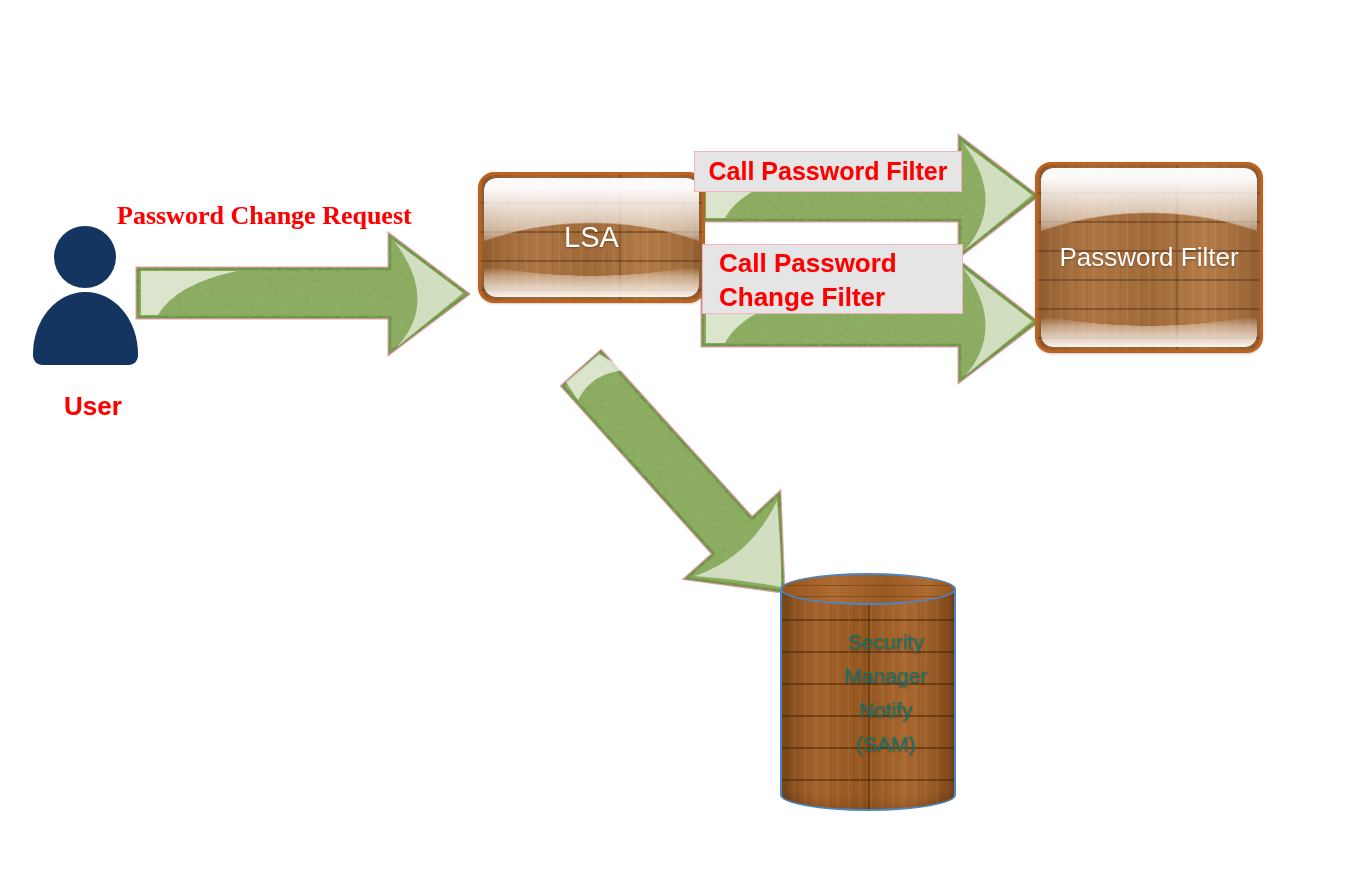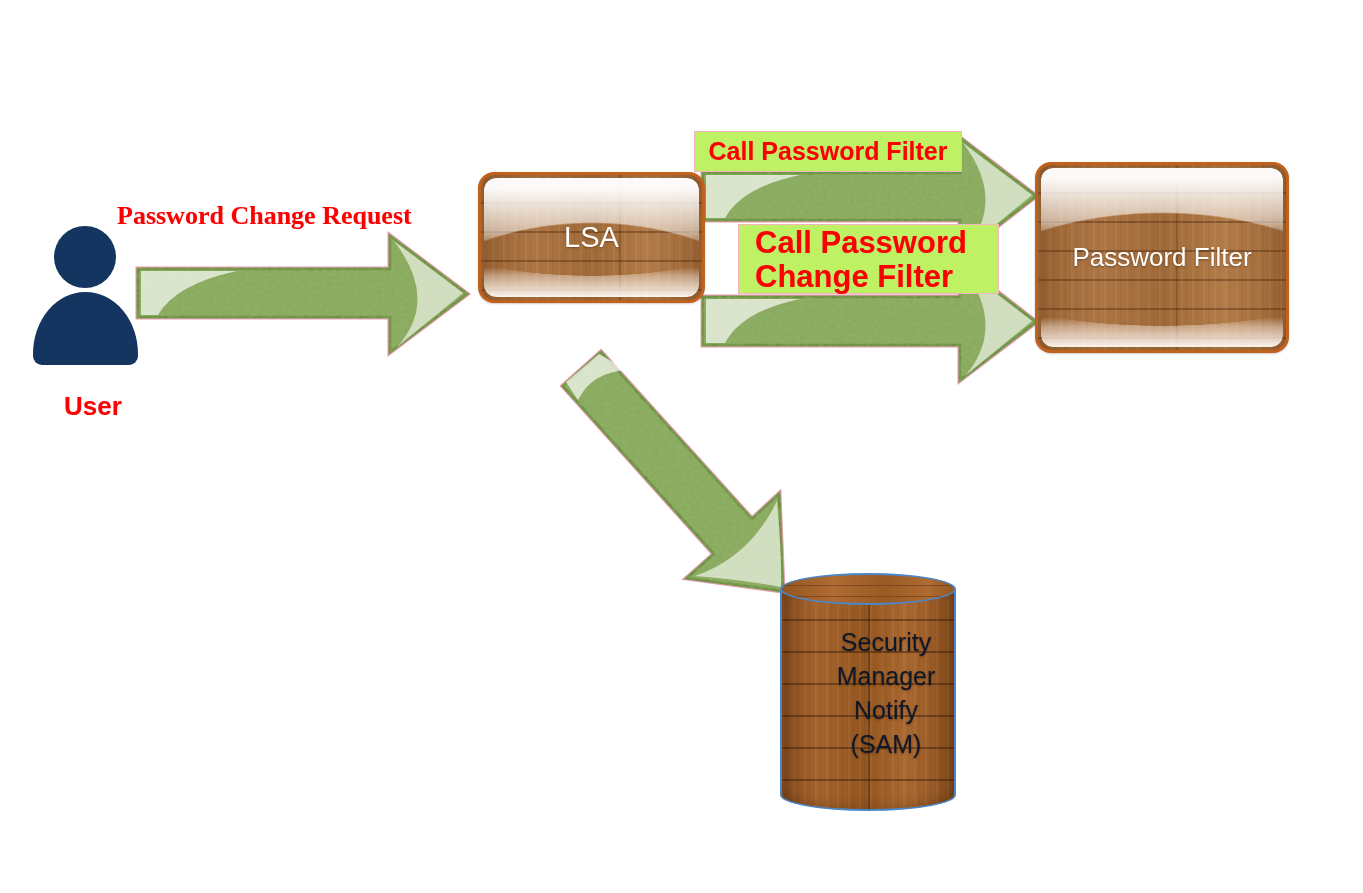--- a/index.html
+++ b/index.html
@@ -6,46 +6,47 @@
   #canvas{
     position:relative;width:1363px;height:893px;background:#ffffff;overflow:hidden;
     font-family:"Liberation Sans","DejaVu Sans",sans-serif;
   }
   
   .redlabel{
     position:absolute;color:#fb0100;font-weight:bold;font-size:26px;line-height:1.1;
     text-shadow:0 0 1px rgba(255,140,160,.55);white-space:nowrap;z-index:5;
   }
   .labelbox{
-    position:absolute;background:#bef264;border:1px solid #f3b3bf;color:#fb0100;
+    position:absolute;background:#e5e5e5;border:1px solid #f3b3bf;color:#fb0100;
     font-weight:bold;z-index:5;box-sizing:border-box;
     text-shadow:0 0 1px rgba(255,140,160,.55);
+    margin-top:20px;
   }
   #lbl-call-filter{left:694px;top:131px;width:268px;height:41px;font-size:25px;
     display:flex;align-items:center;justify-content:center;white-space:nowrap;}
-  #lbl-call-notify{left:738px;top:224px;width:261px;height:70px;font-size:31px;
+  #lbl-call-notify{left:702px;top:224px;width:261px;height:70px;font-size:26px;
     line-height:34px;padding:1px 0 0 16px;}
   
   .user-head{position:absolute;left:54px;top:226px;width:62px;height:62px;border-radius:50%;
     background:#14355f;z-index:2;}
   .user-body{position:absolute;left:33px;top:292px;width:105px;height:73px;
     border-radius:52px 52px 9px 9px / 62px 62px 9px 9px;background:#14355f;z-index:2;}
   
   .woodbox{
     position:absolute;box-sizing:border-box;border:3px solid #c2611b;border-radius:16px;
     background-color:#a36d3c;z-index:2;
     background-image:
       repeating-linear-gradient(90deg, rgba(255,255,255,.05) 0 2px, rgba(0,0,0,0) 2px 5px, rgba(0,0,0,.05) 5px 6px, rgba(0,0,0,0) 6px 11px),
       repeating-linear-gradient(180deg, rgba(0,0,0,0) 0 27px, rgba(92,52,20,.5) 27px 29px),
       repeating-linear-gradient(90deg, rgba(0,0,0,0) 0 138px, rgba(92,52,20,.35) 138px 140px),
       linear-gradient(90deg,#9a6434,#ad7544 25%,#a06a38 50%,#b27b48 75%,#9c6636);
     box-shadow:inset 0 0 26px rgba(92,48,16,.35), 0 1px 2px rgba(0,0,0,.2);
   }
   #box-lsa{left:478px;top:172px;width:227px;height:131px;}
-  #box-pf{left:1035px;top:162px;width:254px;height:191px;}
+  #box-pf{left:1035px;top:162px;width:228px;height:191px;}
   .woodbox .nodetext{
     position:absolute;left:0;right:0;top:0;bottom:0;display:flex;align-items:center;justify-content:center;
     color:#ffffff;z-index:3;text-shadow:0 1px 2px rgba(70,35,10,.5);
   }
   #box-lsa .nodetext{font-size:29px;}
   #box-pf .nodetext{font-size:26px;}
   .gloss-top{
     position:absolute;left:3px;right:3px;top:3px;height:68px;border-radius:12px 12px 4px 4px;
     background:linear-gradient(180deg,rgba(255,255,255,.97) 15%,rgba(255,255,255,.5) 80%,rgba(255,255,255,.15));
     -webkit-mask-image:radial-gradient(ellipse 107% 229% at 50% 294%,transparent 99%,#000 100%);
@@ -73,22 +74,22 @@
   }
   .cyl-top{
     position:absolute;left:0;top:0;width:176px;height:32px;box-sizing:border-box;
     border:2px solid #4a86c8;border-radius:50%;
     background-color:#a2612a;
     background-image:
       repeating-linear-gradient(180deg, rgba(0,0,0,0) 0 10px, rgba(60,30,8,.35) 10px 11px),
       linear-gradient(90deg,#95561f,#ae6b32 30%,#9a5a24 60%,#ae6b32 85%,#95561f);
   }
   .cyl-text{
-    position:absolute;left:0;top:52px;width:212px;text-align:center;color:#0f172a;
-    font-size:25px;line-height:34px;z-index:3;text-shadow:0 1px 2px rgba(60,30,8,.5);
+    position:absolute;left:0;top:52px;width:212px;text-align:center;color:#0f766e;
+    font-size:21px;line-height:34px;z-index:3;text-shadow:0 1px 2px rgba(60,30,8,.5);
   }
   
   #arrows{position:absolute;left:0;top:0;z-index:1;}
 </style>
 </head>
 <body>
 
 <div id="canvas">
 
   <svg id="arrows" width="1363" height="893" viewBox="0 0 1363 893">

